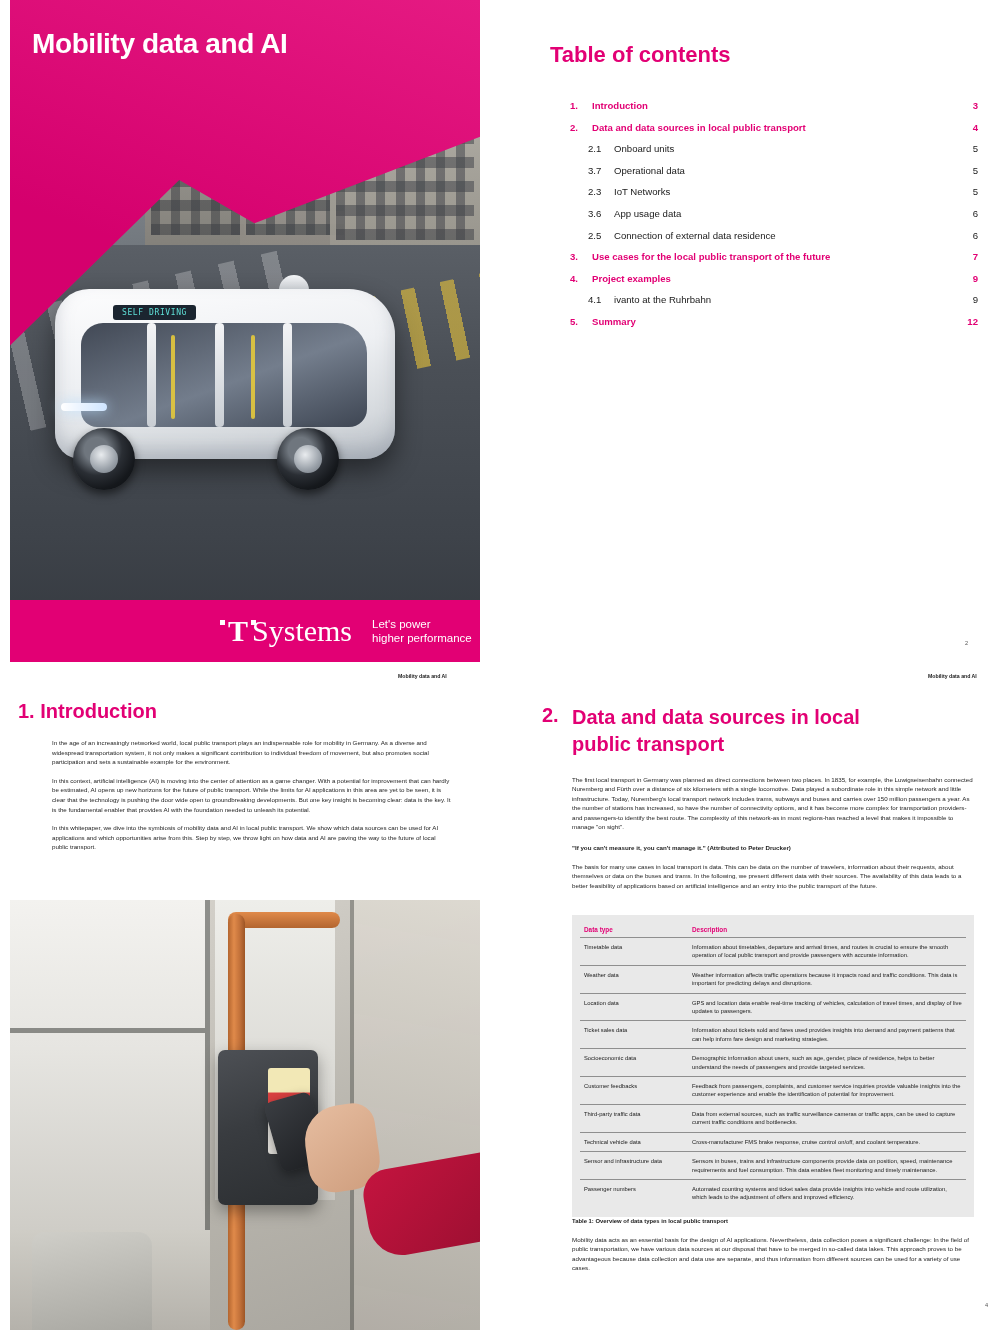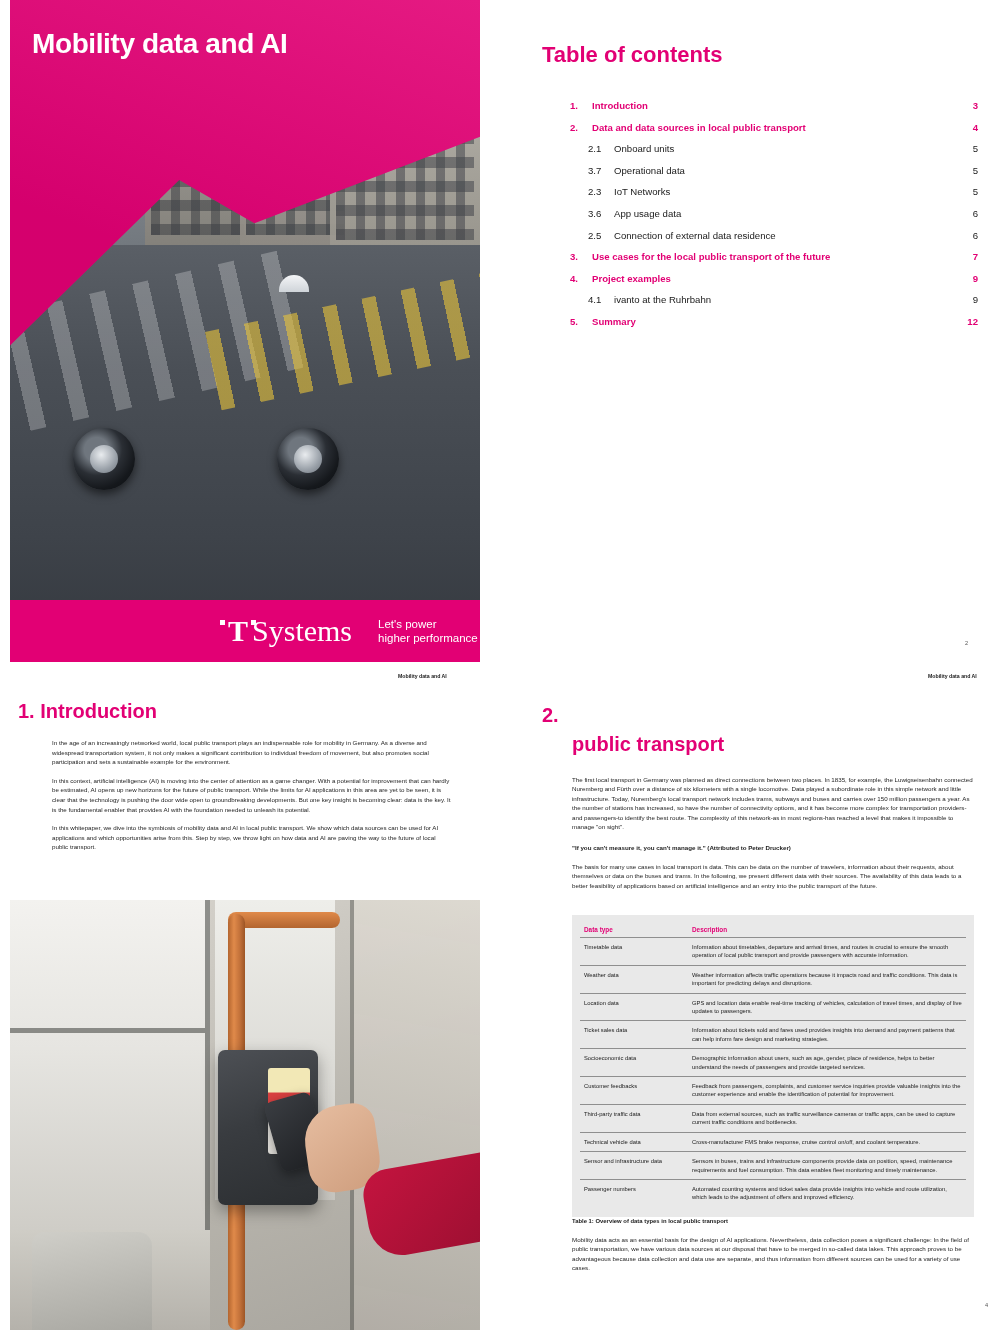--- a/index.html
+++ b/index.html
@@ -159,28 +159,28 @@
   }
   .tlogo .tmark::before,
   .tlogo .tmark::after {
     content: ""; position: absolute; top: 4px; width: 5px; height: 5px;
     background: #fff;
   }
   .tlogo .tmark::before { left: -8px; }
   .tlogo .tmark::after  { right: -8px; }
   .tlogo .tword { font-size: 30px; font-weight: 400; line-height: 1; }
   .tagline {
-    margin-left: 26px; color: #fff; font-family: "Liberation Sans", sans-serif;
+    margin-left: 20px; color: #fff; font-family: "Liberation Sans", sans-serif;
     font-size: 11.5px; line-height: 14px; align-self: center;
   }
 
   
   #page-toc { left: 530px; top: 0; width: 460px; height: 690px; }
   .toc-title {
-    position: absolute; left: 12px; top: 42px;
+    position: absolute; left: 20px; top: 42px;
     font-size: 22px; font-weight: 700; color: var(--magenta, #E20074);
   }
   .toc-list { position: absolute; left: 40px; top: 100px; width: 408px; }
   .toc-row {
     display: flex; align-items: baseline; height: 21.6px;
     font-size: 9.6px;
   }
   .toc-row .num { width: 22px; flex: none; }
   .toc-row .lbl { flex: 1 1 auto; }
   .toc-row .pg  { width: 26px; flex: none; text-align: right; }
@@ -343,20 +343,30 @@
           <div class="win-grid"></div>
         </div>
 
       <div class="road">
         <div class="crosswalk"></div>
         <div class="yellow-mark"></div>
       </div>
 
       <div class="shuttle">
         <div class="lidar-dome"></div>
+        <div class="shuttle-body">
+          <div class="shuttle-glass"></div>
+          <div class="pillar p1"></div>
+          <div class="pillar p2"></div>
+          <div class="pillar p3"></div>
+          <div class="door-strip d1"></div>
+          <div class="door-strip d2"></div>
+          <div class="sd-sign">SELF DRIVING</div>
+          <div class="headlamp"></div>
+        </div>
         <div class="wheel w-front"></div>
         <div class="wheel w-rear"></div>
       </div>
     </div>
 
     <div class="cover-banner">
       <div class="shade"></div>
     </div>
 
     <h1 class="cover-title">Mobility data and AI</h1>
@@ -459,21 +469,21 @@
       </div>
       <div class="tp-phone"></div>
       <div class="tp-hand"></div>
       <div class="tp-sleeve"></div>
     </div>
   </section>
 
   <section class="page" id="page-data-sources">
     <div class="h1-num">2.</div>
     <h2 class="h1-text">
-      <br>
+      <span>Data and data sources in local</span><br>
       <span>public transport</span>
     </h2>
 
     <div class="ds-body">
       <p>The first local transport in Germany was planned as direct connections between two places. In 1835, for example, the Luwigseisenbahn connected Nuremberg and Fürth over a distance of six kilometers with a single locomotive. Data played a subordinate role in this simple network and little infrastructure. Today, Nuremberg's local transport network includes trams, subways and buses and carries over 150 million passengers a year. As the number of stations has increased, so have the number of connectivity options, and it has become more complex for transportation providers-and passengers-to identify the best route. The complexity of this network-as in most regions-has reached a level that makes it impossible to manage "on sight".</p>
       <p class="ds-quote">"If you can't measure it, you can't manage it." (Attributed to Peter Drucker)</p>
       <p>The basis for many use cases in local transport is data. This can be data on the number of travelers, information about their requests, about themselves or data on the buses and trams. In the following, we present different data with their sources. The availability of this data leads to a better feasibility of applications based on artificial intelligence and an entry into the public transport of the future.</p>
     </div>
 
     <div class="dt-wrap">

